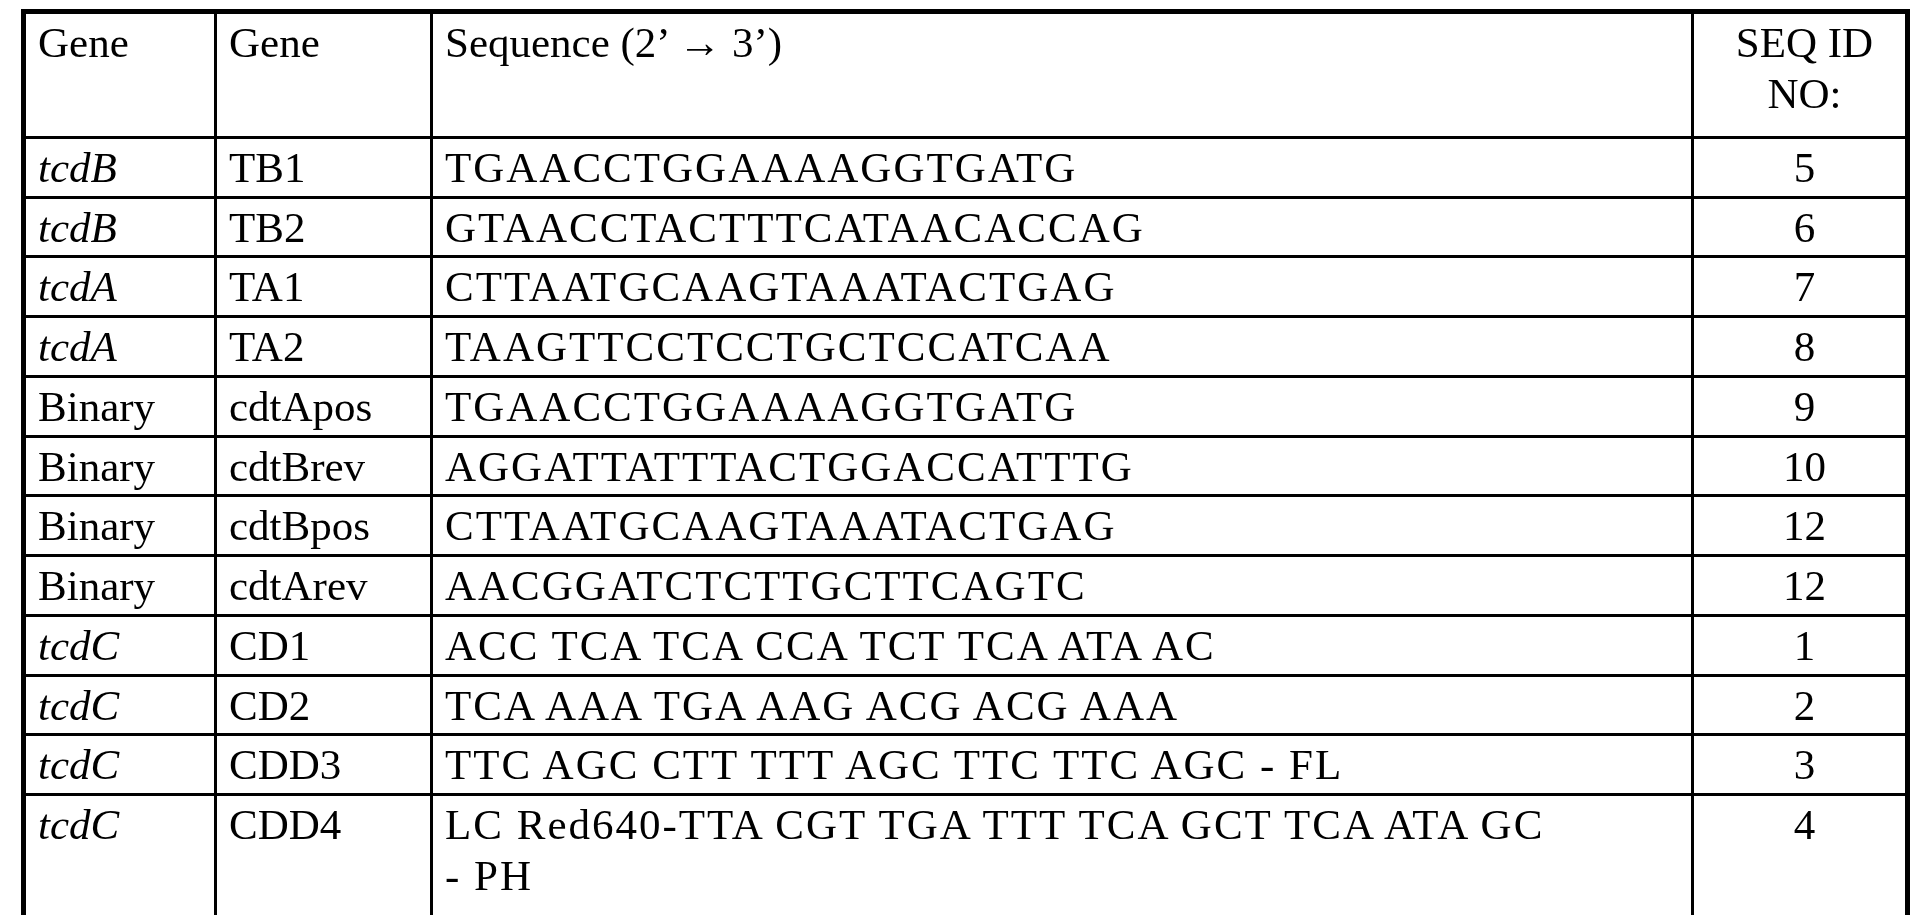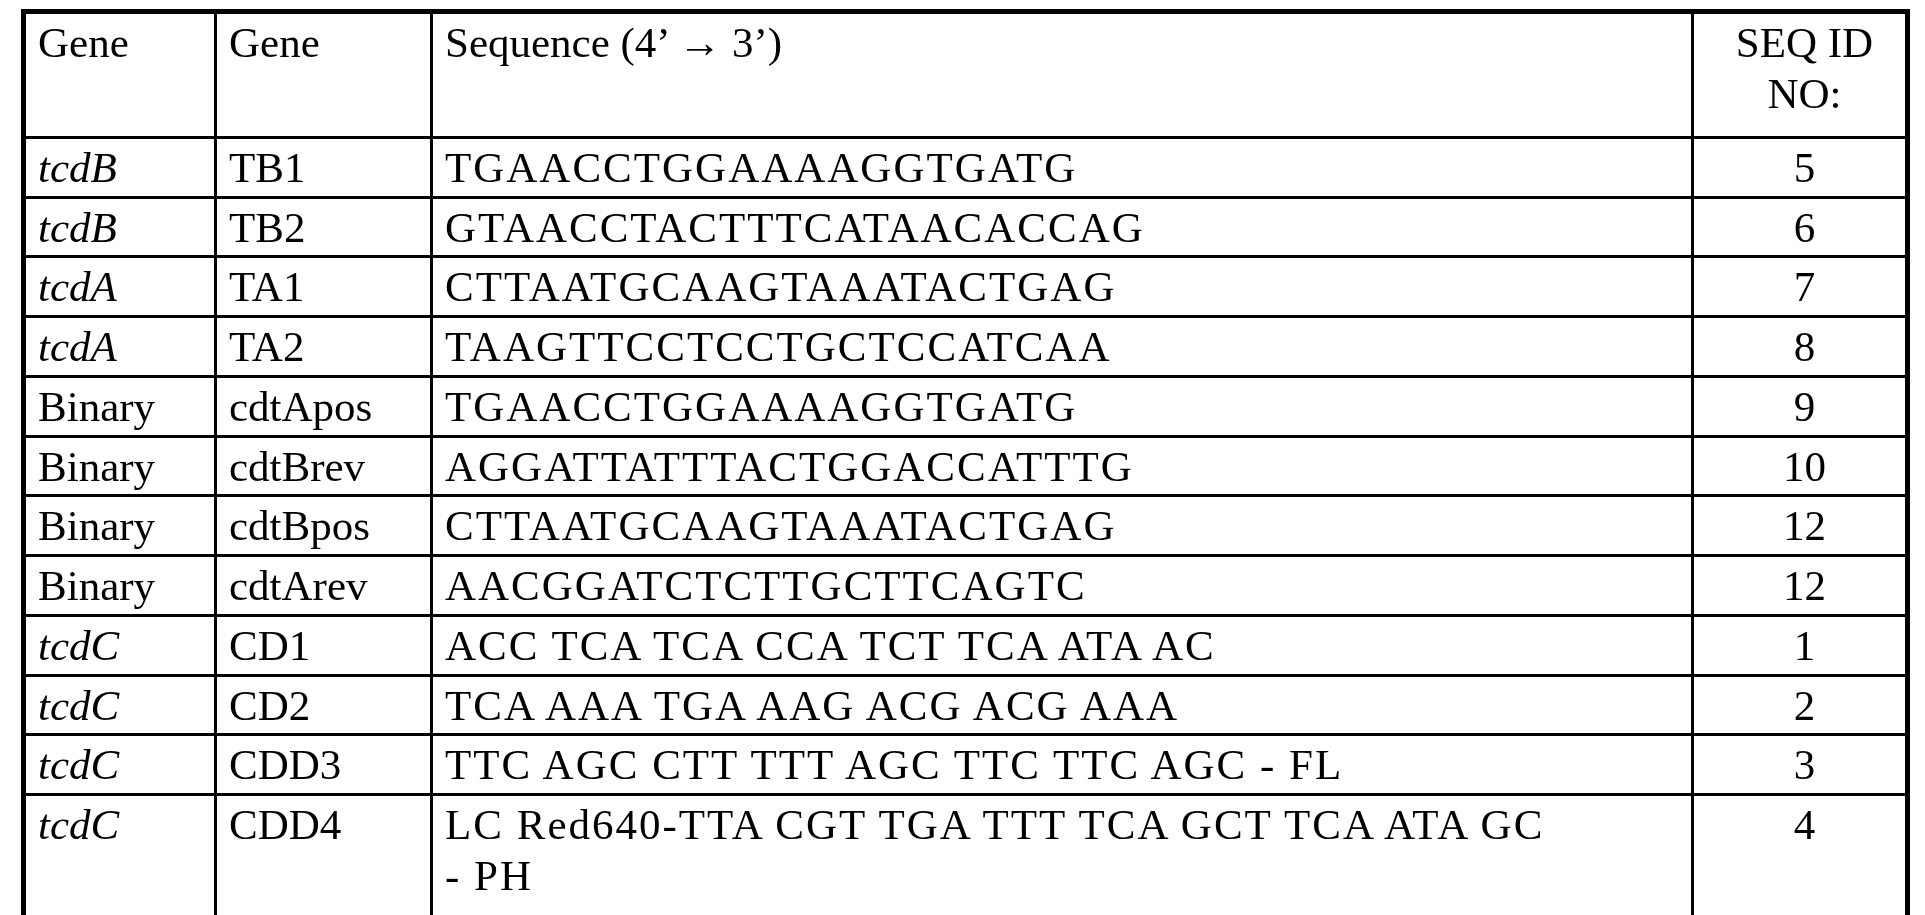--- a/index.html
+++ b/index.html
@@ -68,21 +68,21 @@
     <colgroup>
       <col class="c-gene">
         <col class="c-name">
         <col class="c-seq">
         <col class="c-segid">
     </colgroup>
     <thead>
       <tr>
         <th>Gene</th>
         <th>Gene</th>
-        <th>Sequence (4’ → 3’)</th>
+        <th>Sequence (2’ → 3’)</th>
         <th class="seq-id-header">
           <span class="line">SEQ ID</span>
           <span class="line">NO:</span>
         </th>
       </tr>
     </thead>
     <tbody>
       <tr>
         <td class="gene-cell">tcdB</td>
         <td class="name-cell">TB1</td>

